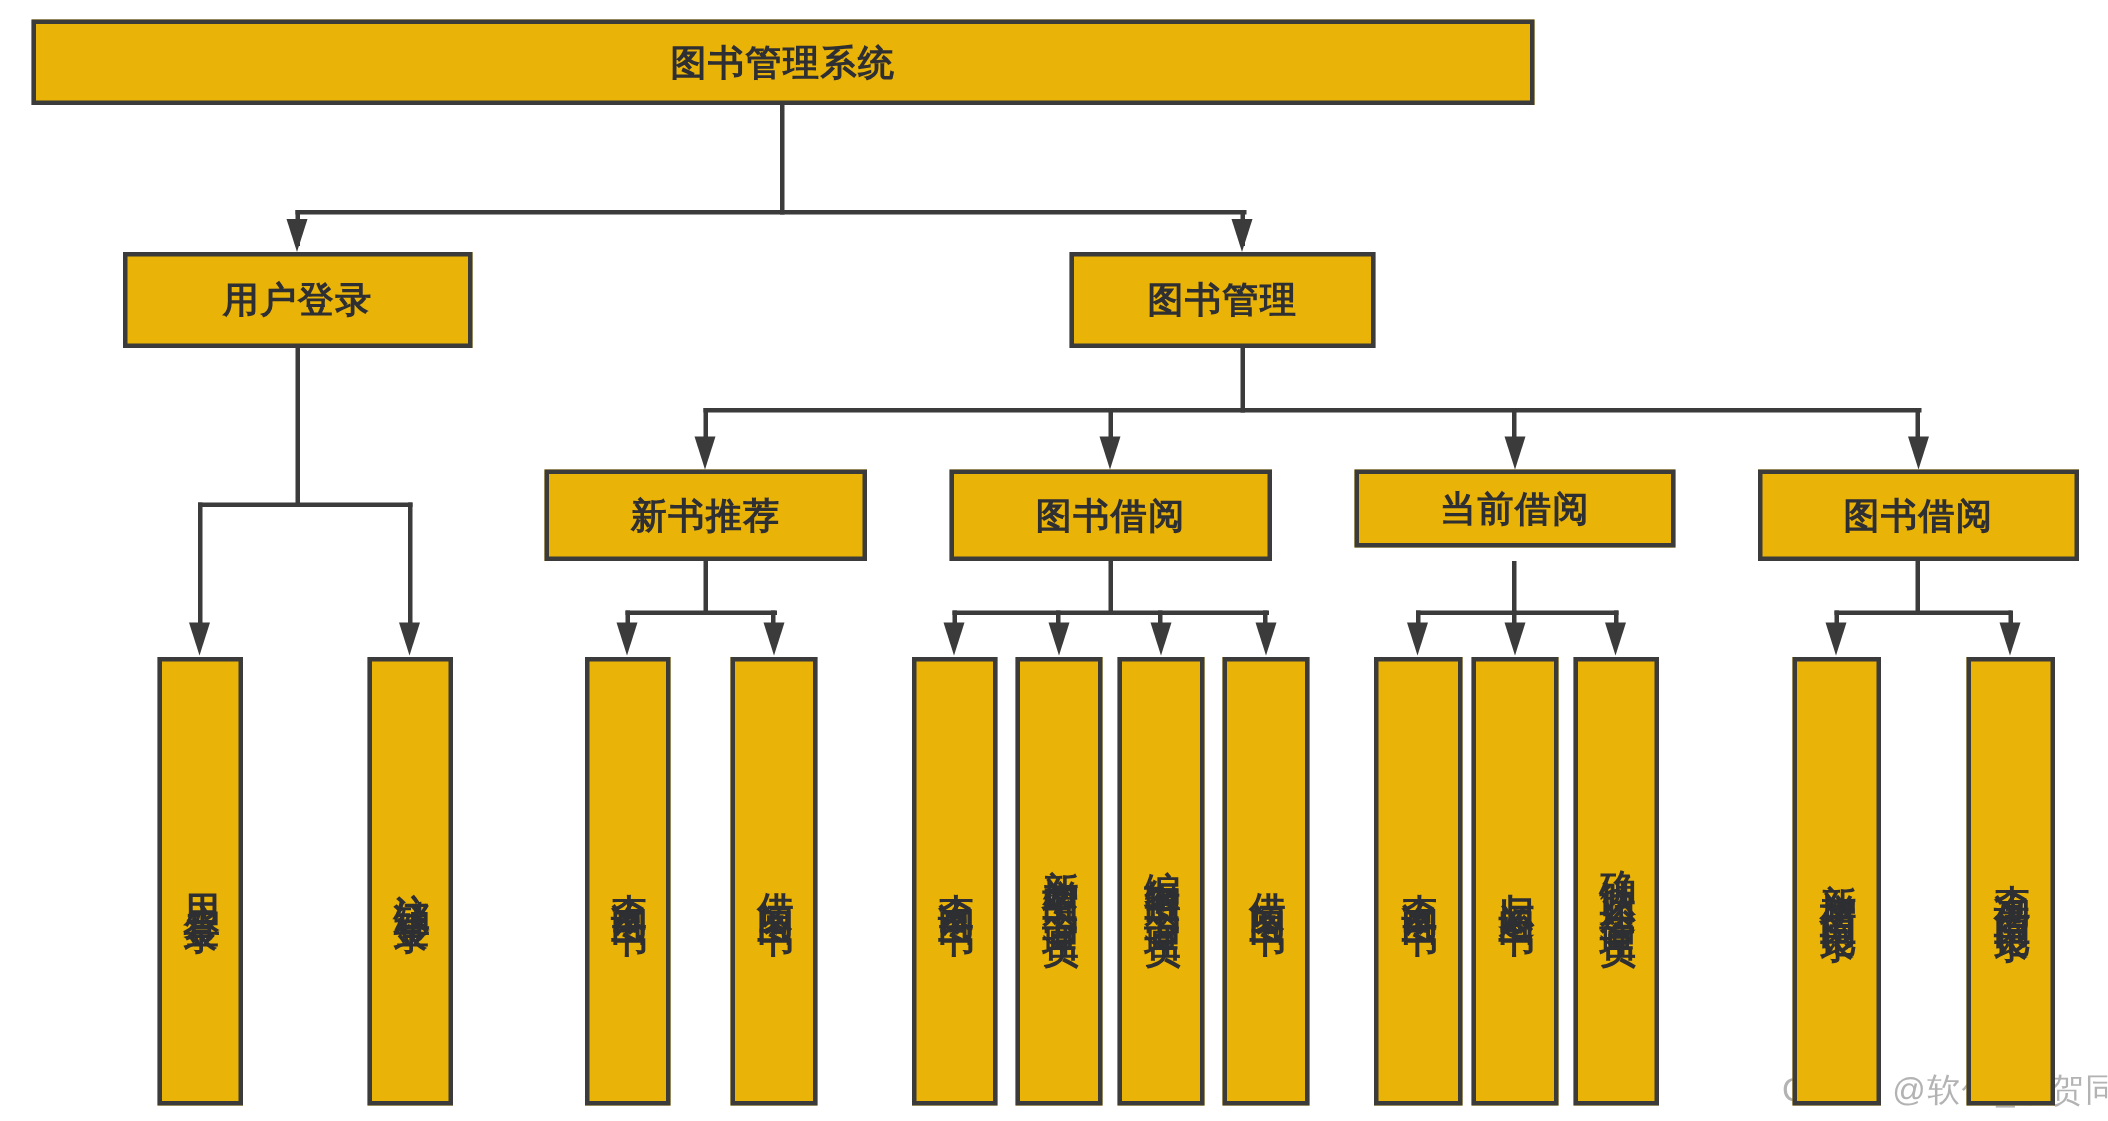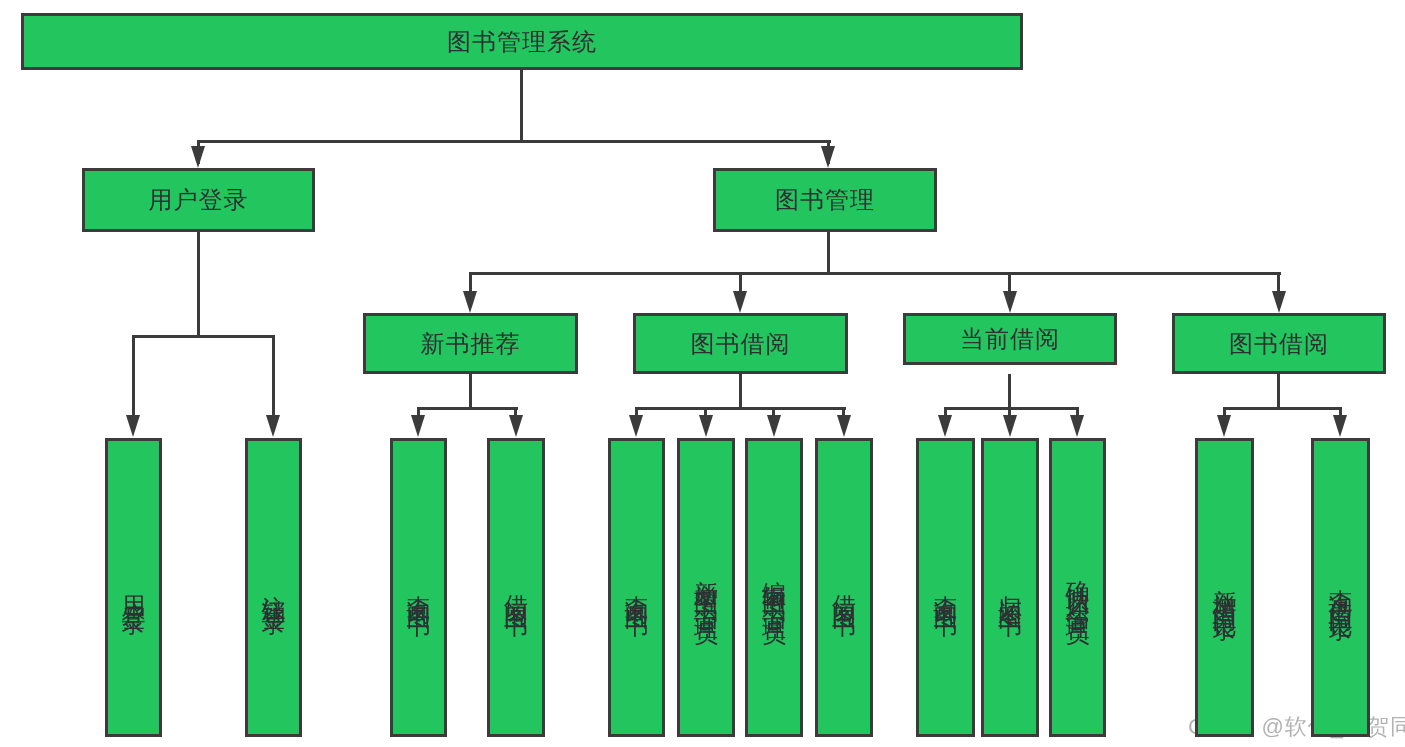--- a/index.html
+++ b/index.html
@@ -1,23 +1,23 @@
 <!DOCTYPE html>
 <html><head>
 <meta charset="utf-8">
 <style>
   html,body{margin:0;padding:0;background:#ffffff;}
   #canvas{
     position:relative;width:1405px;height:747px;background:#ffffff;
     font-family:"Liberation Sans","DejaVu Sans",sans-serif;overflow:hidden;
   }
   .node{
-    position:absolute;box-sizing:border-box;border:3px solid #3b3b3b;background:#22c55e;
+    position:absolute;box-sizing:border-box;border:3px solid #3b3b3b;background:#eab308;
     display:flex;align-items:center;justify-content:center;
-    color:#2e2f33;font-size:24px;letter-spacing:1px;text-align:right;
+    color:#2e2f33;font-size:24px;letter-spacing:1px;text-align:right;font-weight:bold;
   }
   .node.vert{
     writing-mode:vertical-rl;text-orientation:mixed;letter-spacing:6px;
     font-size:24px;line-height:1;
   }
   .line{position:absolute;background:#3b3b3b;}
   .arrow{
     position:absolute;width:0;height:0;
     border-left:7px solid transparent;border-right:7px solid transparent;
     border-top:22px solid #3b3b3b;
@@ -26,21 +26,21 @@
     position:absolute;color:#b3b3b3;font-size:22px;letter-spacing:1px;white-space:nowrap;
   }
 </style>
 </head>
 <body>
 
 <div id="canvas">
   <div class="watermark" style="left:1188px;top:712px;">CSDN @软件_小贺同学</div>
 <div class="node" style="left: 21px; top: 13px; width: 1002px; height: 57px;">图书管理系统</div>
     <div class="node" style="left: 82px; top: 168px; width: 233px; height: 64px;">用户登录</div>
-    <div class="node" style="left: 713px; top: 168px; width: 224px; height: 64px;">图书管理</div>
+    <div class="node" style="left: 713px; top: 168px; width: 204px; height: 64px;">图书管理</div>
     <div class="node" style="left: 633px; top: 313px; width: 215px; height: 61px;">图书借阅</div>
     <div class="node" style="left: 363px; top: 313px; width: 215px; height: 61px;">新书推荐</div>
     <div class="node" style="left: 903px; top: 313px; width: 214px; height: 52px;">当前借阅</div>
     <div class="node" style="left: 1172px; top: 313px; width: 214px; height: 61px;">图书借阅</div>
     <div class="node vert" style="left: 105px; top: 438px; width: 57px; height: 299px;">用户登录</div>
     <div class="node vert" style="left: 245px; top: 438px; width: 57px; height: 299px;">注销登录</div>
     <div class="node vert" style="left: 390px; top: 438px; width: 57px; height: 299px;">查询图书</div>
     <div class="node vert" style="left: 487px; top: 438px; width: 58px; height: 299px;">借阅图书</div>
     <div class="node vert" style="left: 608px; top: 438px; width: 57px; height: 299px;">查询图书</div>
     <div class="node vert" style="left: 677px; top: 438px; width: 58px; height: 299px;">新增图书（管理员）</div>

